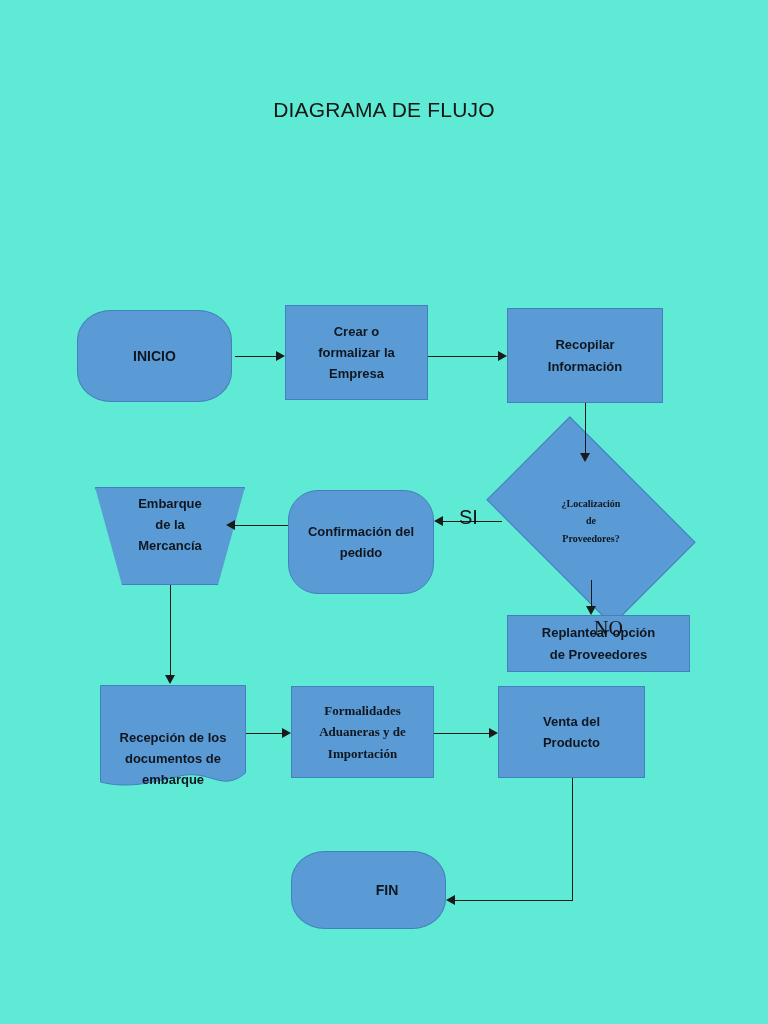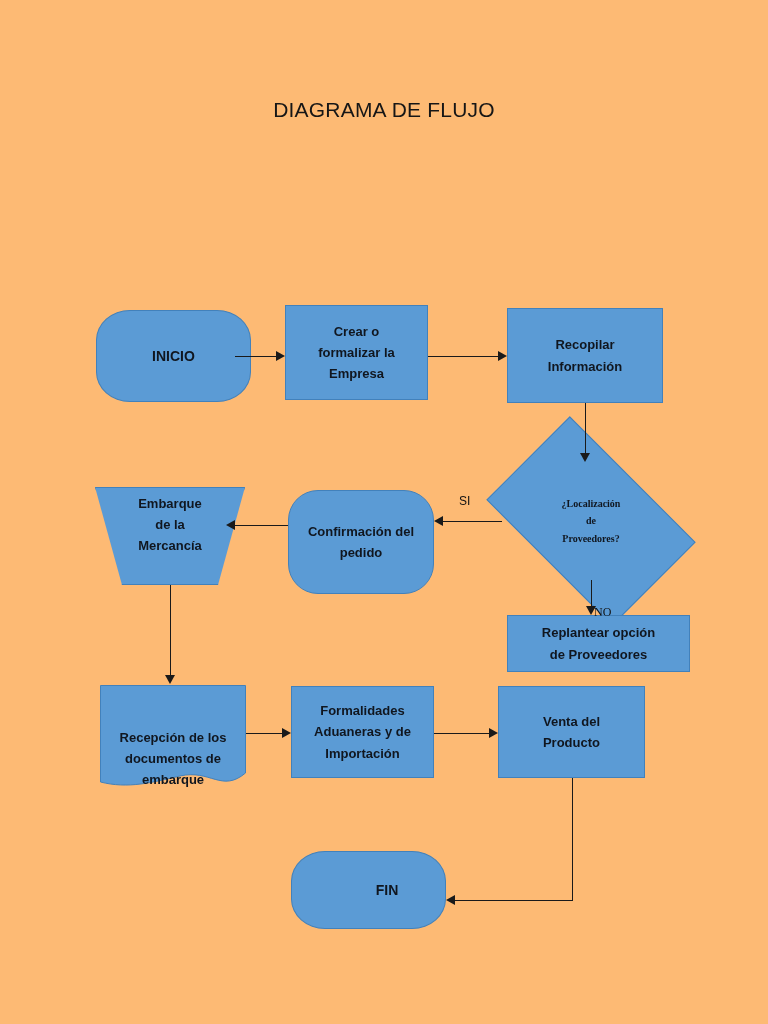--- a/index.html
+++ b/index.html
@@ -8,21 +8,21 @@
     padding: 0;
     background: #ffffff;
   }
   body {
     font-family: "Liberation Sans", sans-serif;
   }
   #page {
     position: relative;
     width: 768px;
     height: 1024px;
-    background: #fdba74;
+    background: #5eead4;
     overflow: hidden;
   }
 
   
   .title-line {
     position: absolute;
     left: 0;
     width: 768px;
     text-align: center;
     font-size: 21px;
@@ -146,33 +146,34 @@
   }
   .arrowhead.down {
     border-left: 5px solid transparent;
     border-right: 5px solid transparent;
     border-top: 9px solid #1a1a1a;
   }
 
   .edge-label {
     position: absolute;
     font-family: "Liberation Sans", sans-serif;
-    font-size: 12px;
+    font-size: 20px;
     color: #121212;
     white-space: nowrap;
+    margin-top: 12px;
   }
 </style>
 </head>
 <body>
 
 <div id="page">
 
   <div class="title-line" id="title-1">DIAGRAMA DE FLUJO</div>
 
-  <div class="node terminator" style="left:96px; top:310px; width:155px; height:92px;">
+  <div class="node terminator" style="left:77px; top:310px; width:155px; height:92px;">
     <span class="lbl">INICIO</span>
   </div>
 
   <div class="node" style="left:285px; top:305px; width:143px; height:95px;">
     <span class="lbl">Crear o
 formalizar la
 Empresa</span>
   </div>
 
   <div class="node" style="left:507px; top:308px; width:156px; height:95px;">
@@ -206,21 +207,21 @@
 
   <div class="node document" style="left:100px; top:685px; width:146px; height:105px;">
     <svg class="docshape" viewBox="0 0 146 105" preserveAspectRatio="none">
       <path d="M0.5,0.5 L145.5,0.5 L145.5,88 C122,108 110,84 80,91 C52,97.5 28,104 0.5,97 Z" fill="#5B9BD5" stroke="#4281bb" stroke-width="1"></path>
     </svg>
     <span class="lbl">Recepción de los
 documentos de
 embarque</span>
   </div>
 
-  <div class="node" style="left:291px; top:686px; width:143px; height:92px;">
+  <div class="node" style="left:291px; top:686px; width:143px; height:92px;font-family:Liberation Serif, serif;">
     <span class="lbl">Formalidades
 Aduaneras y de
 Importación</span>
   </div>
 
   <div class="node" style="left:498px; top:686px; width:147px; height:92px;">
     <span class="lbl">Venta del
 Producto</span>
   </div>
 

